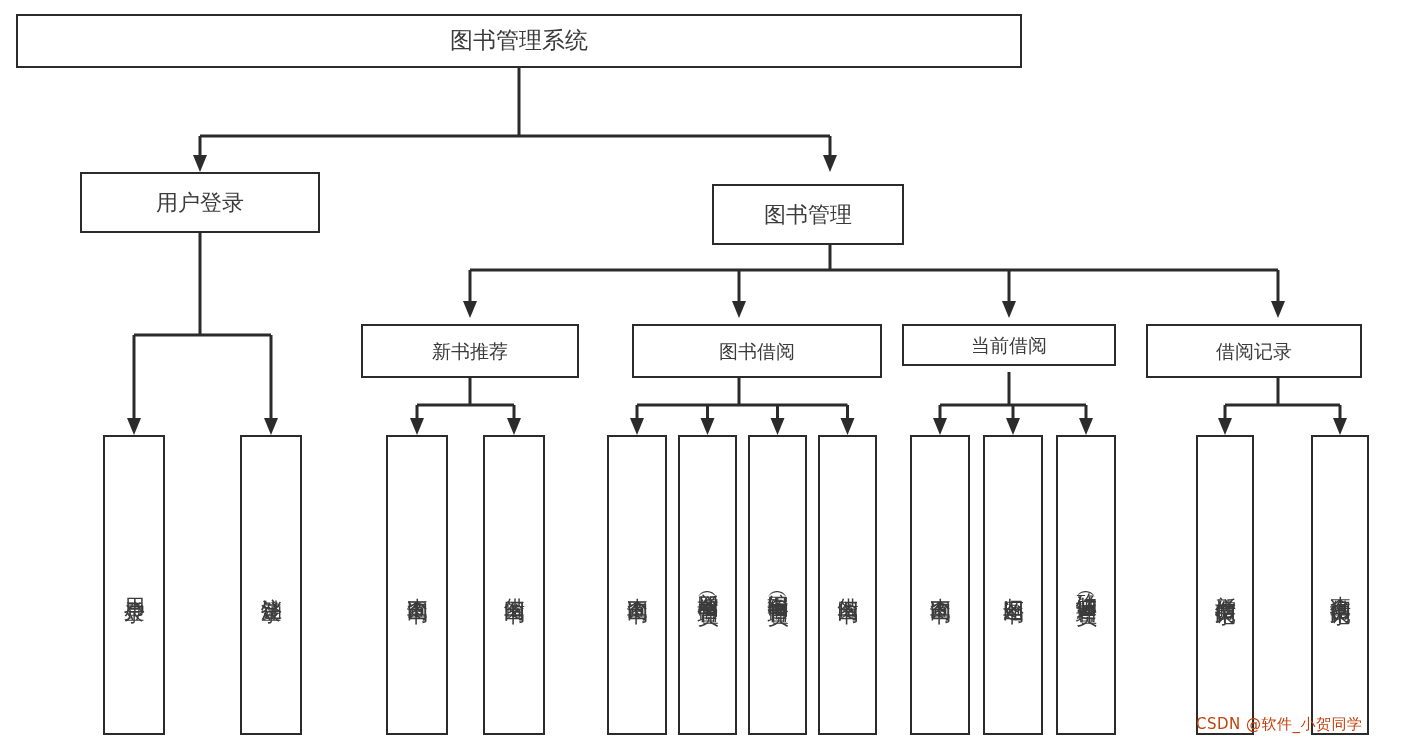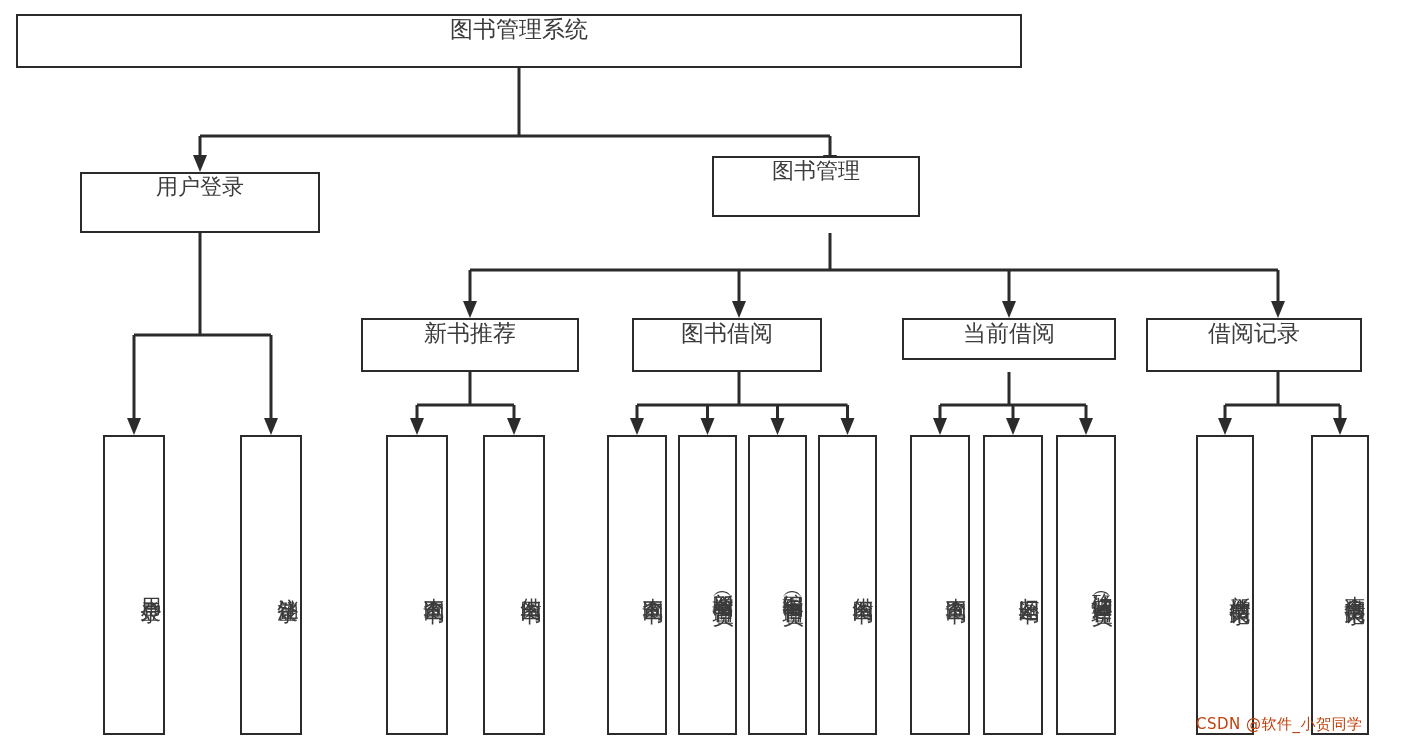--- a/index.html
+++ b/index.html
@@ -24,40 +24,41 @@
     top: 0;
     width: 1405px;
     height: 747px;
   }
   .node {
     position: absolute;
     box-sizing: border-box;
     background: #ffffff;
     border: 2px solid #2b2b2b;
     display: flex;
+    align-items: center;
     justify-content: center;
     color: #3b3b3b;
     line-height: 1.18;
   }
   .node.horizontal {
     writing-mode: horizontal-tb;
   }
   .node.vertical {
     writing-mode: vertical-rl;
     text-orientation: upright;
     letter-spacing: 2px;
   }
   .node .label {
     display: block;
     text-align: center;
     white-space: pre-line;
   }
   .node-root { font-size: 23px; }
   .node-l2   { font-size: 22px; }
-  .node-l3   { font-size: 23px; }
+  .node-l3   { font-size: 19px; margin-top: 6px; }
   .node-leaf { font-size: 21px; }
   .watermark {
     position: absolute;
     color: #c2410c;
     font-size: 15px;
     white-space: nowrap;
     letter-spacing: 0.5px;
   }
 </style>
 </head>
@@ -127,28 +128,28 @@
       </g>
   </svg>
 
   <div class="node node-root horizontal" id="node-root" style="left: 16px; top: 14px; width: 1006px; height: 54px;">
     <span class="label">图书管理系统</span>
   </div>
 
   <div class="node node-l2 horizontal" id="node-user-login" style="left: 80px; top: 172px; width: 240px; height: 61px;">
     <span class="label">用户登录</span>
   </div>
-  <div class="node node-l2 horizontal" id="node-book-manage" style="left: 712px; top: 156px; width: 208px; height: 61px;">
+  <div class="node node-l2 horizontal" id="node-book-manage" style="left: 712px; top: 184px; width: 192px; height: 61px;">
     <span class="label">图书管理</span>
   </div>
 
   <div class="node node-l3 horizontal" id="node-new-book-recommend" style="left: 361px; top: 318px; width: 218px; height: 54px;">
     <span class="label">新书推荐</span>
   </div>
-  <div class="node node-l3 horizontal" id="node-book-borrow" style="left: 632px; top: 318px; width: 190px; height: 54px;">
+  <div class="node node-l3 horizontal" id="node-book-borrow" style="left: 632px; top: 318px; width: 250px; height: 54px;">
     <span class="label">图书借阅</span>
   </div>
   <div class="node node-l3 horizontal" id="node-current-borrow" style="left: 902px; top: 318px; width: 214px; height: 42px;">
     <span class="label">当前借阅</span>
   </div>
   <div class="node node-l3 horizontal" id="node-borrow-record" style="left: 1146px; top: 318px; width: 216px; height: 54px;">
     <span class="label">借阅记录</span>
   </div>
 
   <div class="node node-leaf vertical" id="node-leaf-user-login" style="left: 103px; top: 435px; width: 62px; height: 300px;">

